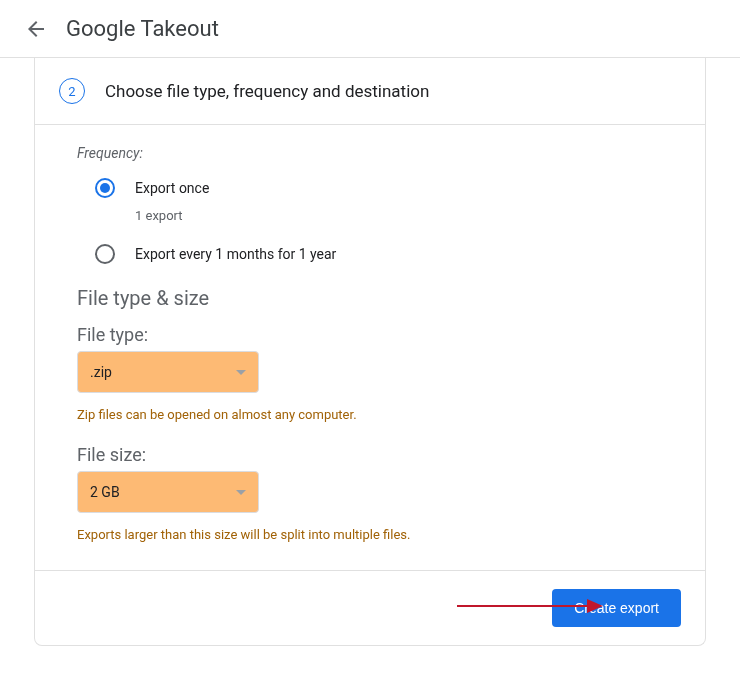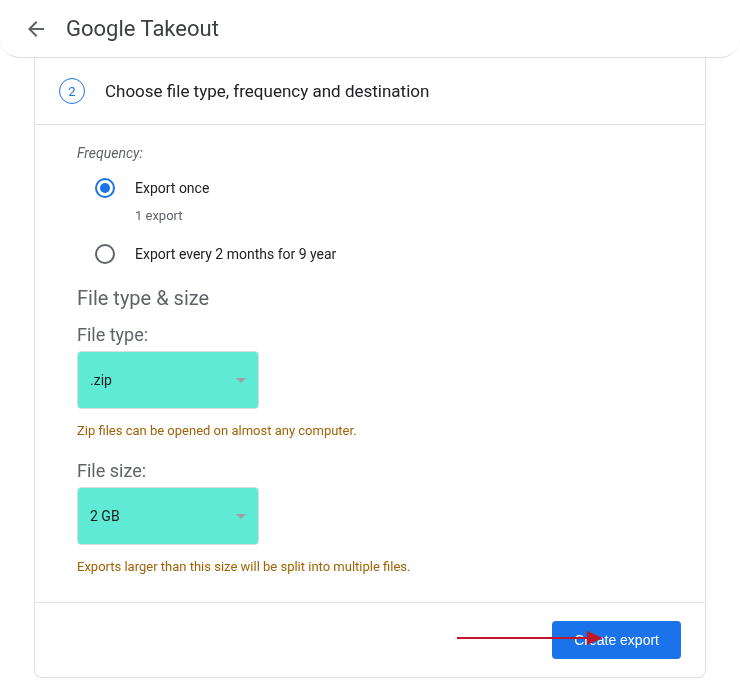--- a/index.html
+++ b/index.html
@@ -11,21 +11,20 @@
       overflow: hidden;
       color: #202124;
     }
     .topbar {
       height: 58px;
       display: flex;
       align-items: center;
       padding: 0 24px;
       border-bottom: 1px solid #e0e0e0;
       gap: 18px;
-      border-radius: 20px;
     }
     .back-arrow {
       width: 24px;
       height: 24px;
       display: flex;
       align-items: center;
       justify-content: center;
       cursor: pointer;
       color: #5f6368;
     }
@@ -113,31 +112,31 @@
       margin-top: 22px;
       margin-bottom: 14px;
     }
     .field-label {
       font-size: 18px;
       color: #5f6368;
       margin-bottom: 6px;
     }
     .select {
       width: 182px;
-      height: 58px;
+      height: 42px;
       border: 1px solid #dadce0;
       border-radius: 4px;
       display: flex;
       align-items: center;
       justify-content: space-between;
       padding: 0 12px;
       font-size: 14px;
       color: #202124;
       cursor: pointer;
-      background: #5eead4;
+      background: #fdba74;
     }
     .caret {
       width: 0; height: 0;
       border-left: 5px solid transparent;
       border-right: 5px solid transparent;
       border-top: 5px solid #9aa0a6;
     }
     .hint {
       font-size: 13px;
       color: #a16207;
@@ -194,21 +193,21 @@
     <div class="sub-label">Frequency:</div>
 
     <div class="radio-row">
       <div class="radio selected"></div>
       <div class="radio-text">Export once</div>
     </div>
     <div class="radio-note">1 export</div>
 
     <div class="radio-row">
       <div class="radio"></div>
-      <div class="radio-text">Export every 2 months for 9 year</div>
+      <div class="radio-text">Export every 1 months for 1 year</div>
     </div>
 
     <div class="subsection-title">File type &amp; size</div>
 
     <div class="field-label">File type:</div>
     <div class="select">
       <span>.zip</span>
       <span class="caret"></span>
     </div>
     <div class="hint">Zip files can be opened on almost any computer.</div>

